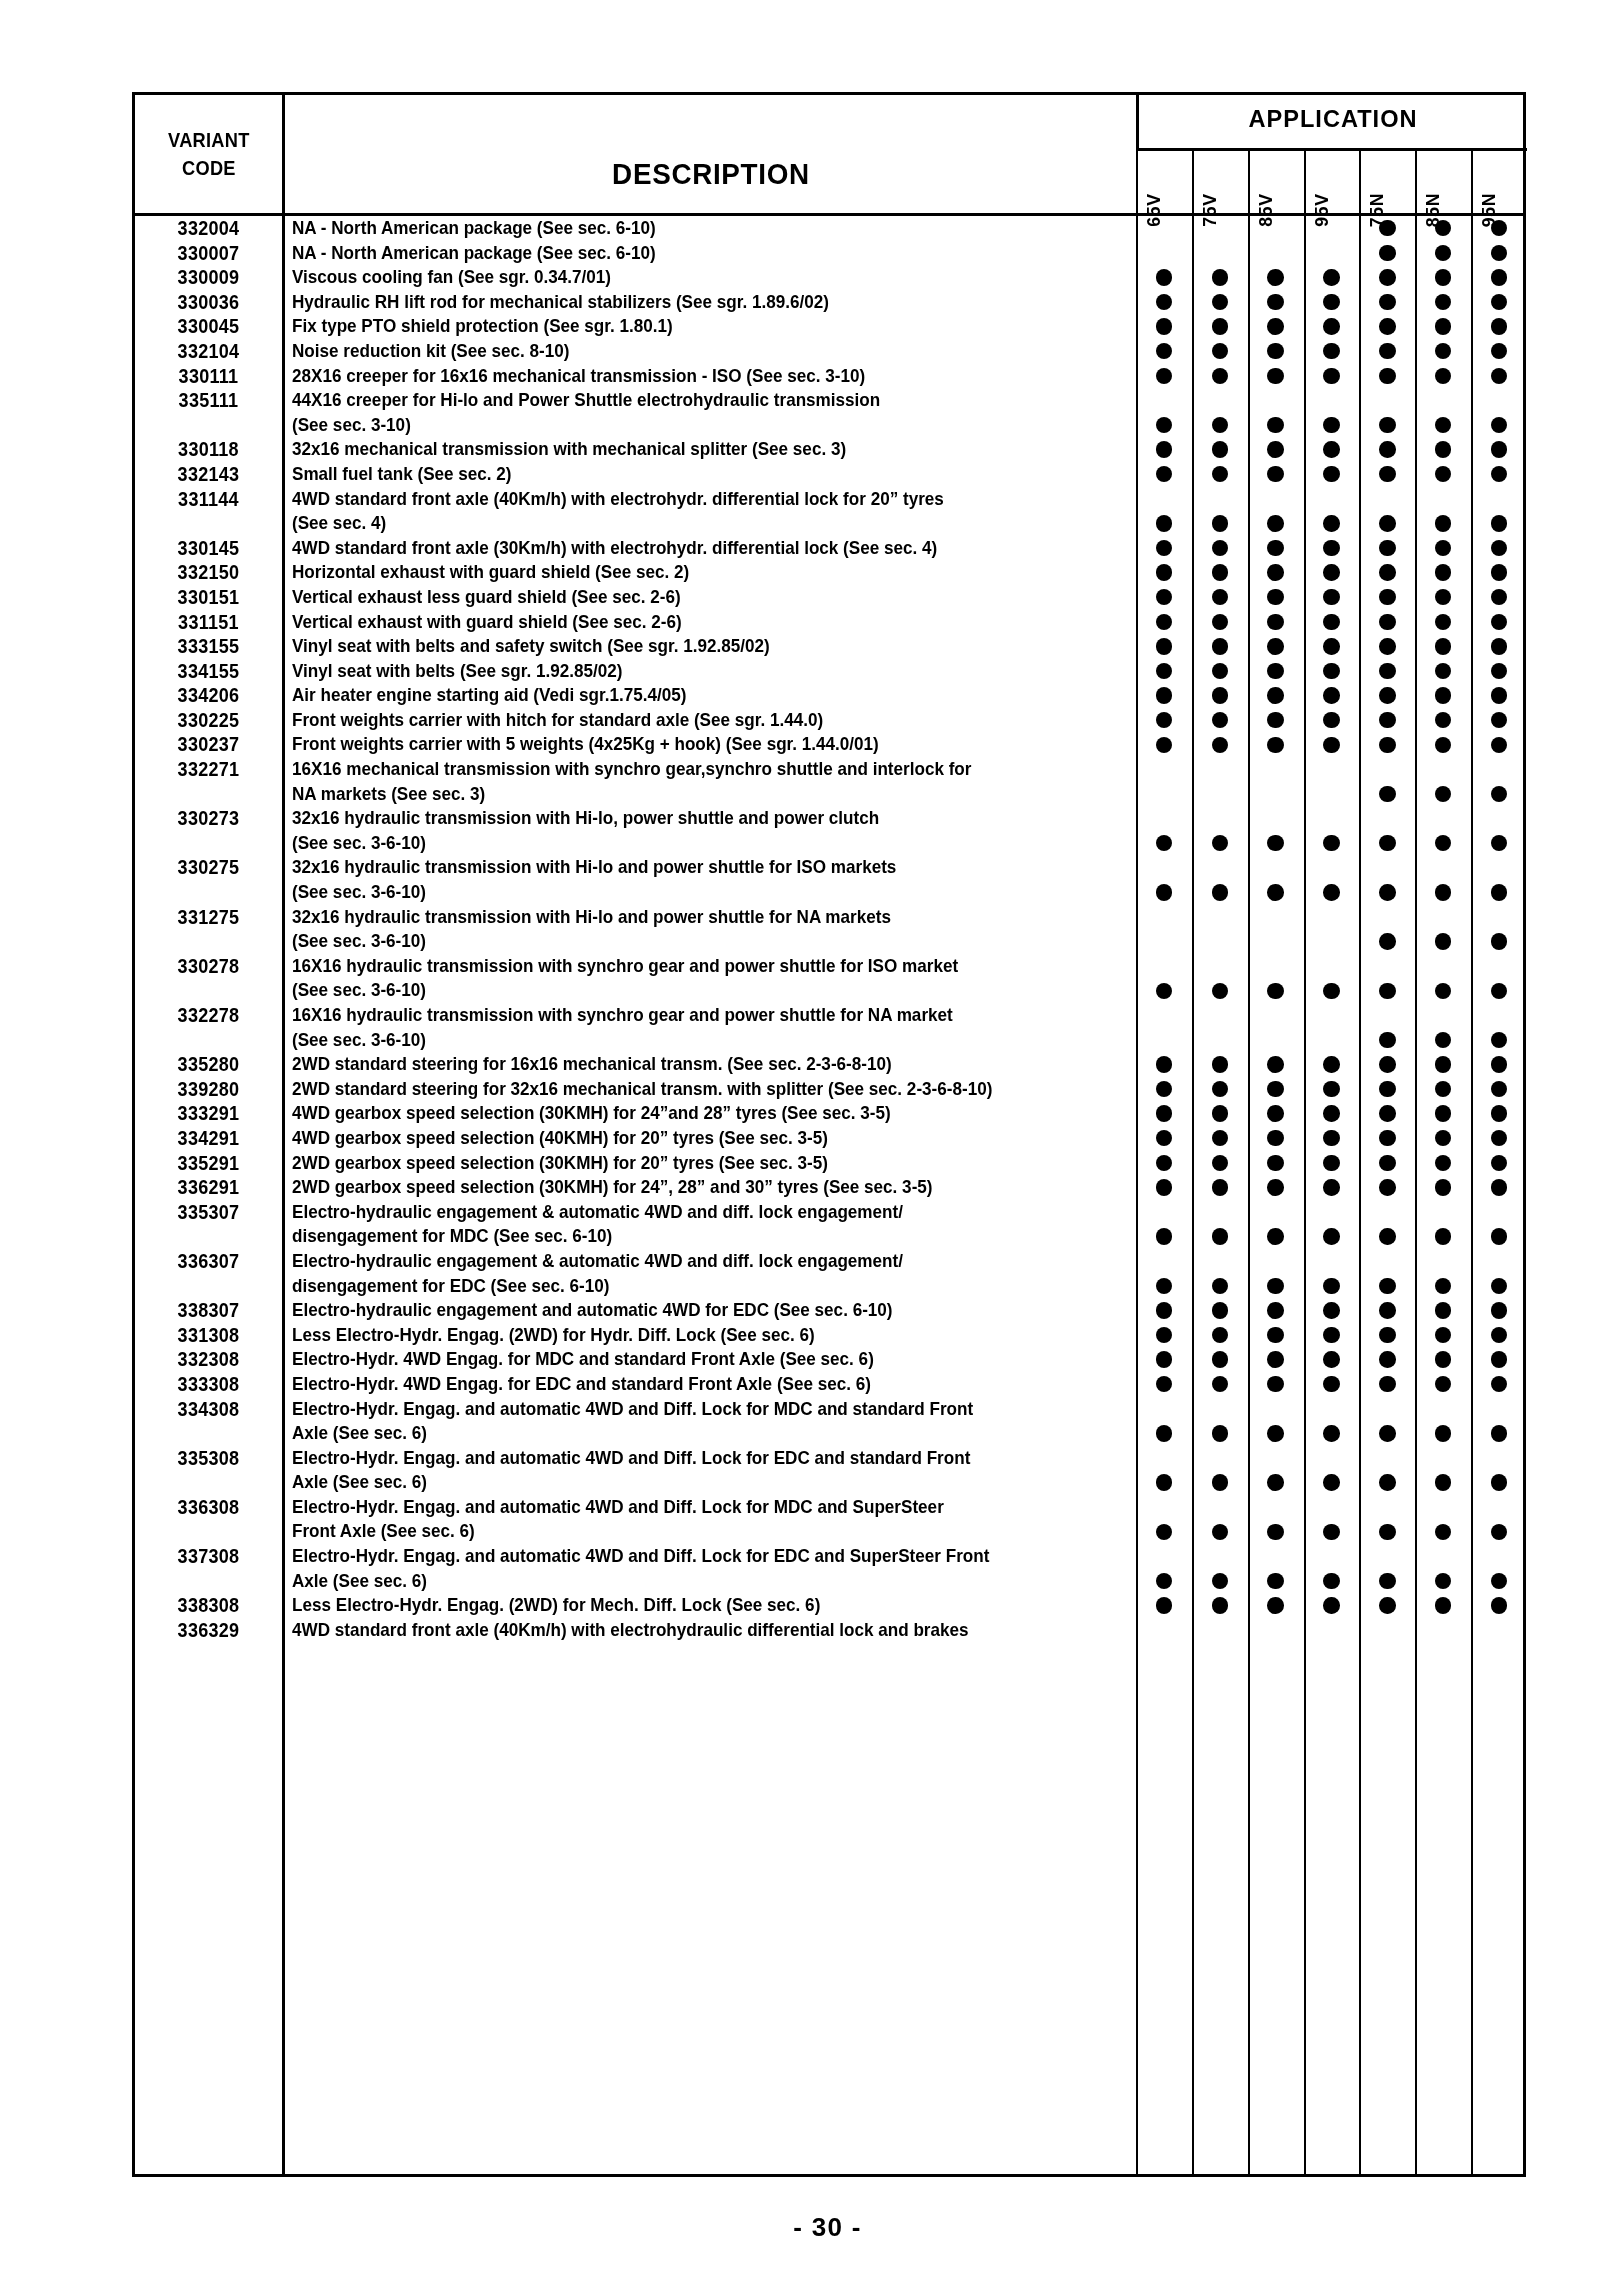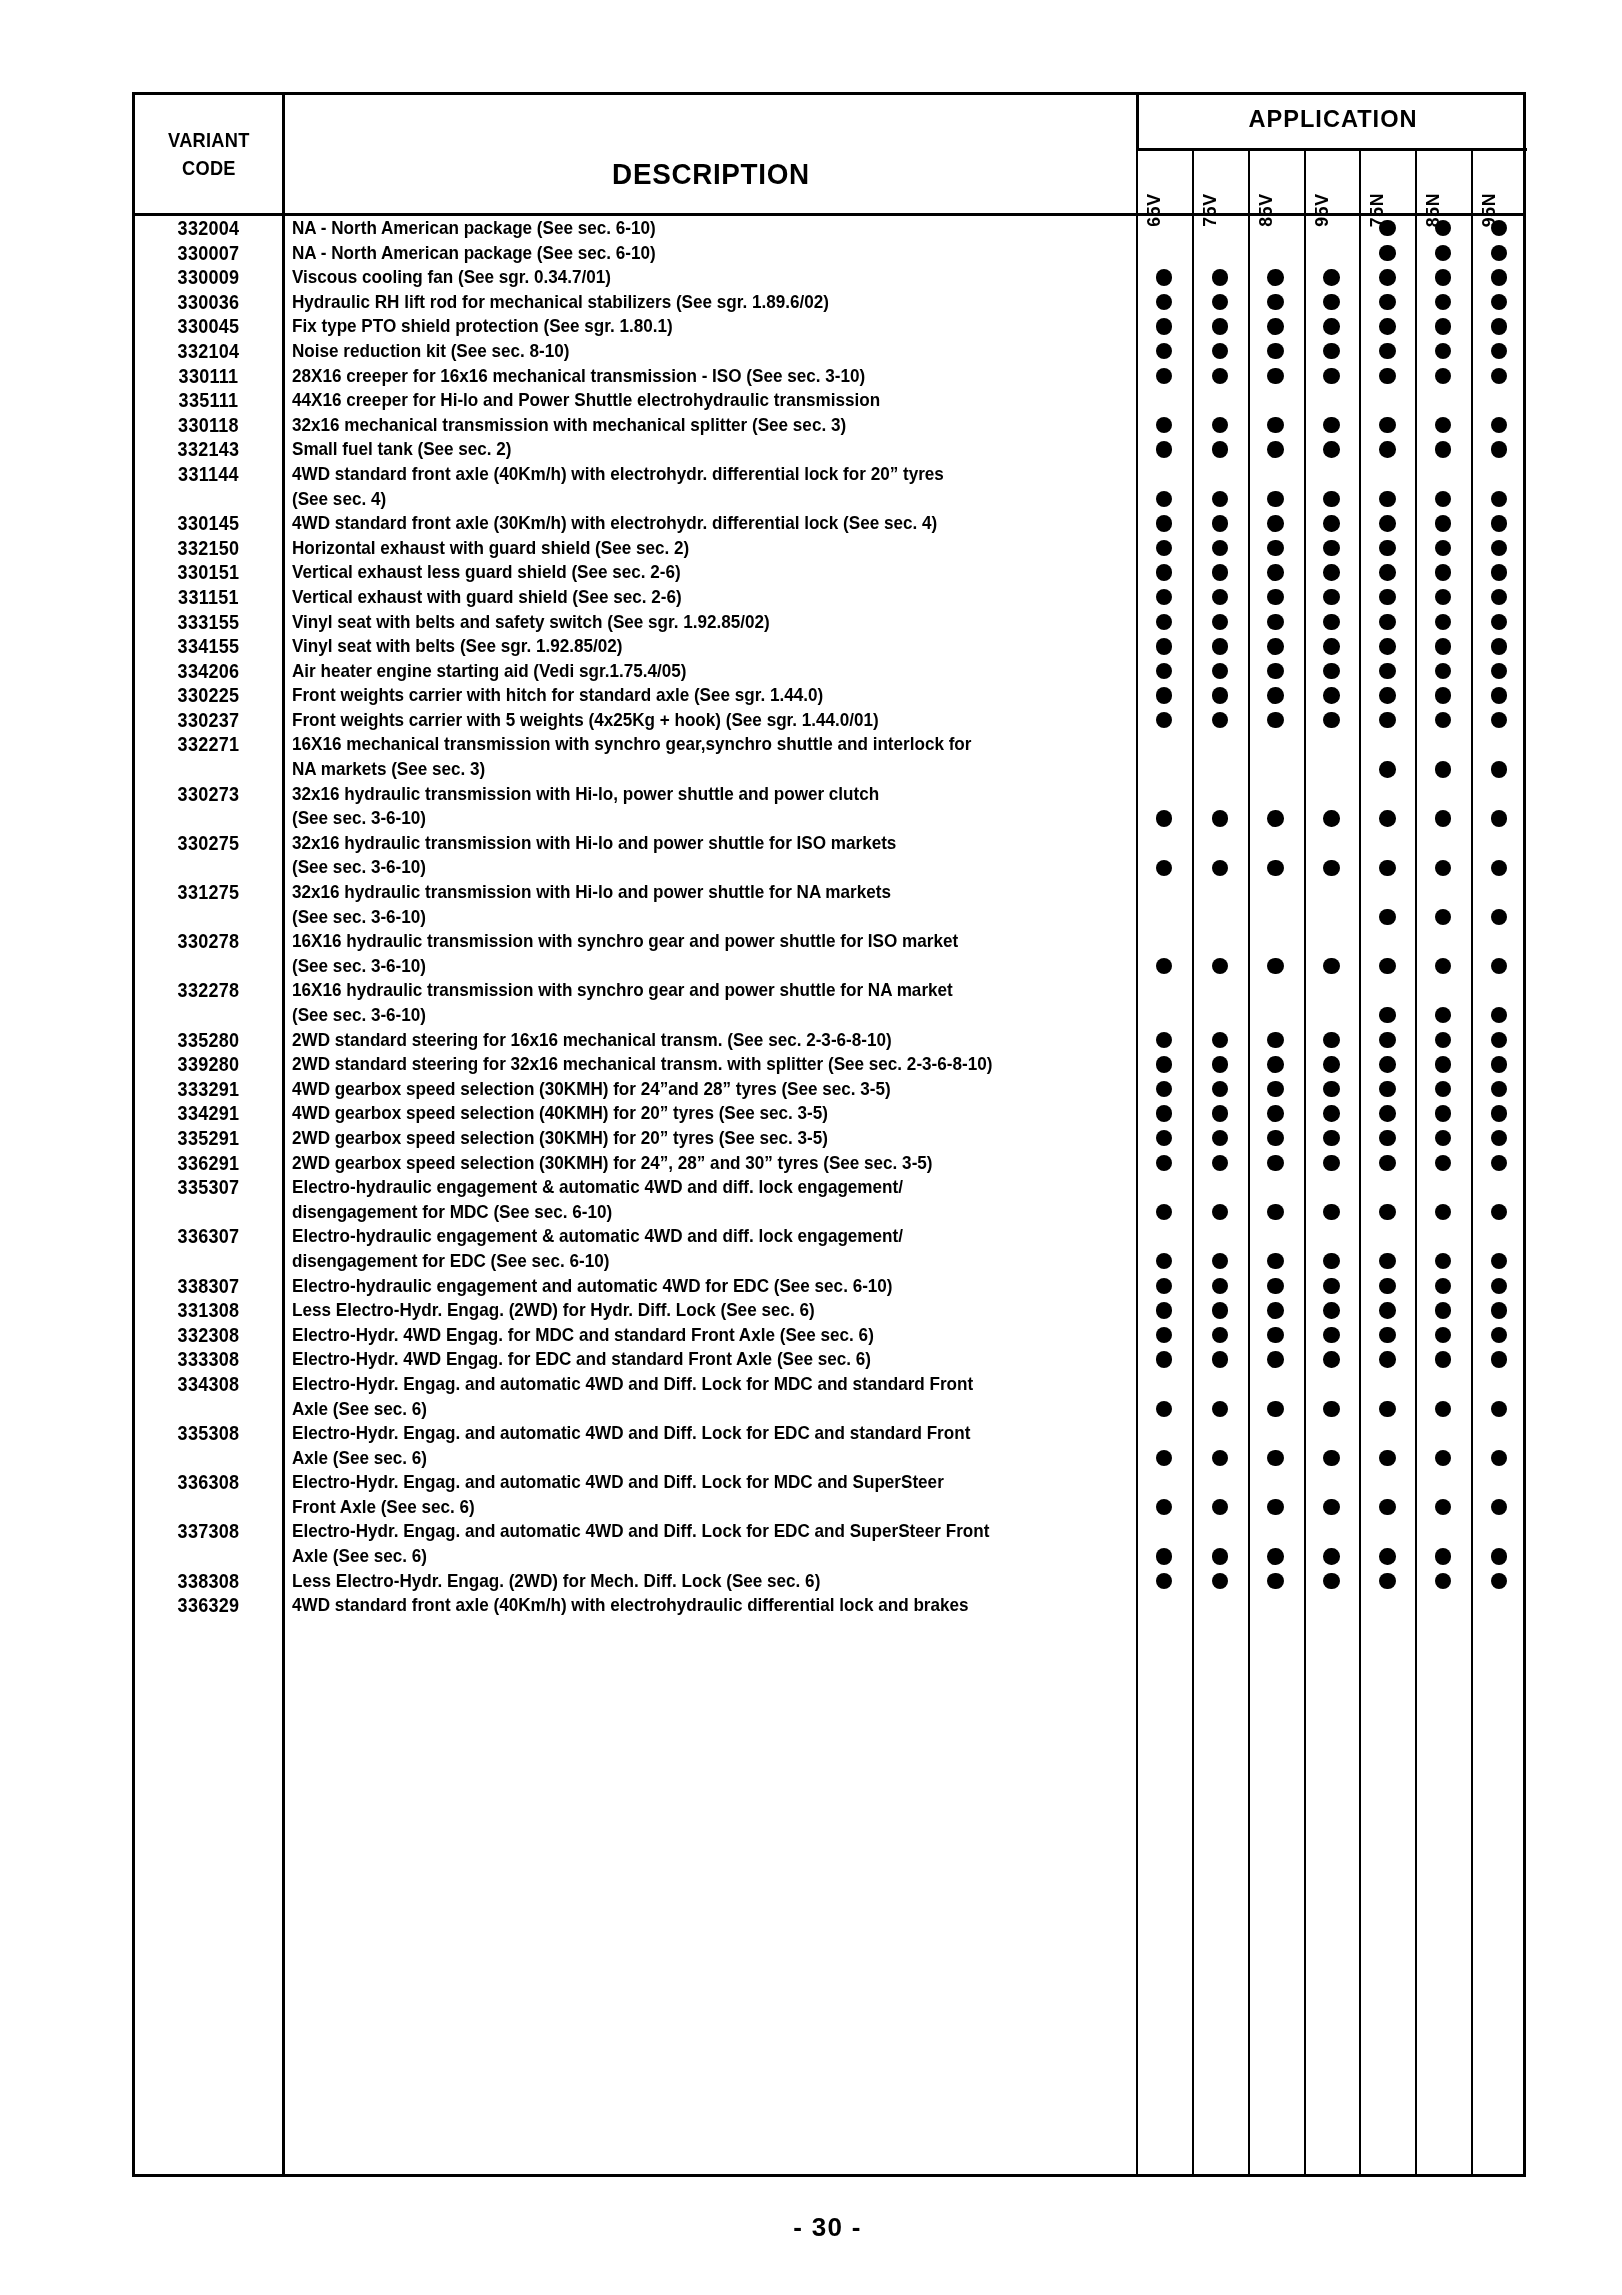--- a/index.html
+++ b/index.html
@@ -520,20 +520,47 @@
               </div>
               <div class="dcell">
                 <span class="dot off"></span>
               </div>
               <div class="dcell">
                 <span class="dot off"></span>
               </div>
             </div>
           </div>
           <div class="line">
+            <div class="code"></div>
+            <div class="desc">(See sec. 3-10)</div>
+            <div class="dots">
+              <div class="dcell">
+                <span class="dot"></span>
+              </div>
+              <div class="dcell">
+                <span class="dot"></span>
+              </div>
+              <div class="dcell">
+                <span class="dot"></span>
+              </div>
+              <div class="dcell">
+                <span class="dot"></span>
+              </div>
+              <div class="dcell">
+                <span class="dot"></span>
+              </div>
+              <div class="dcell">
+                <span class="dot"></span>
+              </div>
+              <div class="dcell">
+                <span class="dot"></span>
+              </div>
+            </div>
+          </div>
+          <div class="line">
             <div class="code">330118</div>
             <div class="desc">32x16 mechanical transmission with mechanical splitter (See sec. 3)</div>
             <div class="dots">
               <div class="dcell">
                 <span class="dot"></span>
               </div>
               <div class="dcell">
                 <span class="dot"></span>
               </div>
               <div class="dcell">

